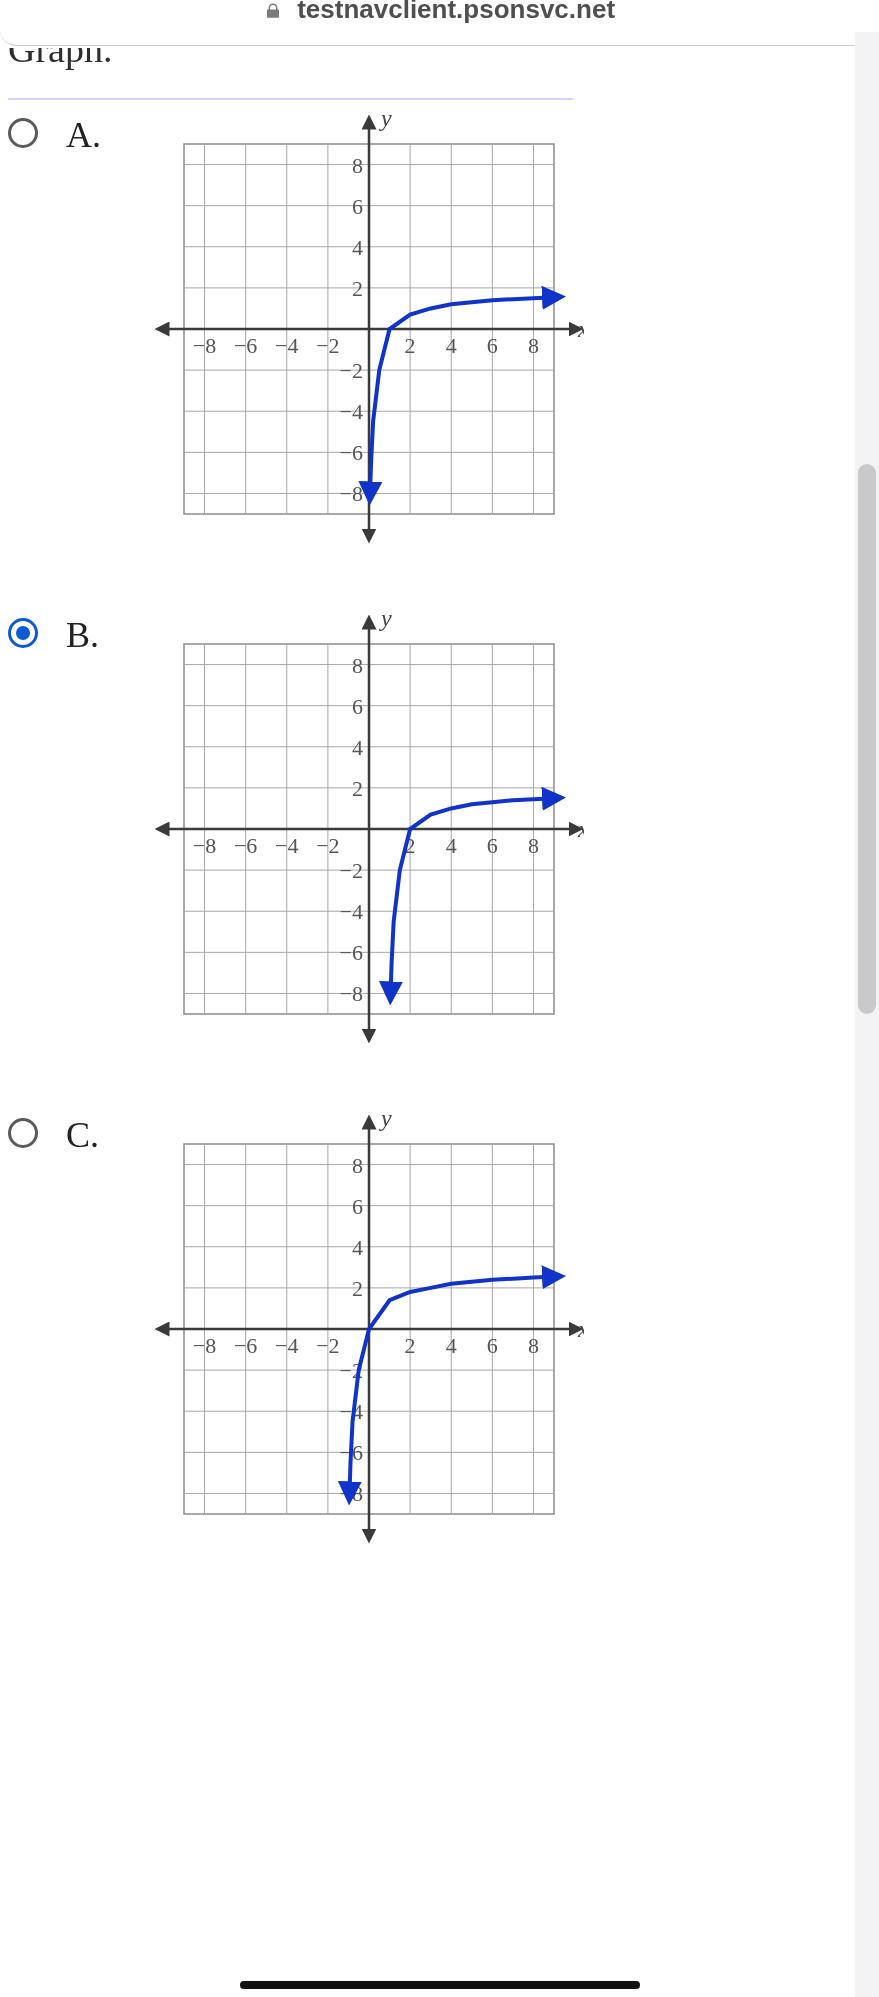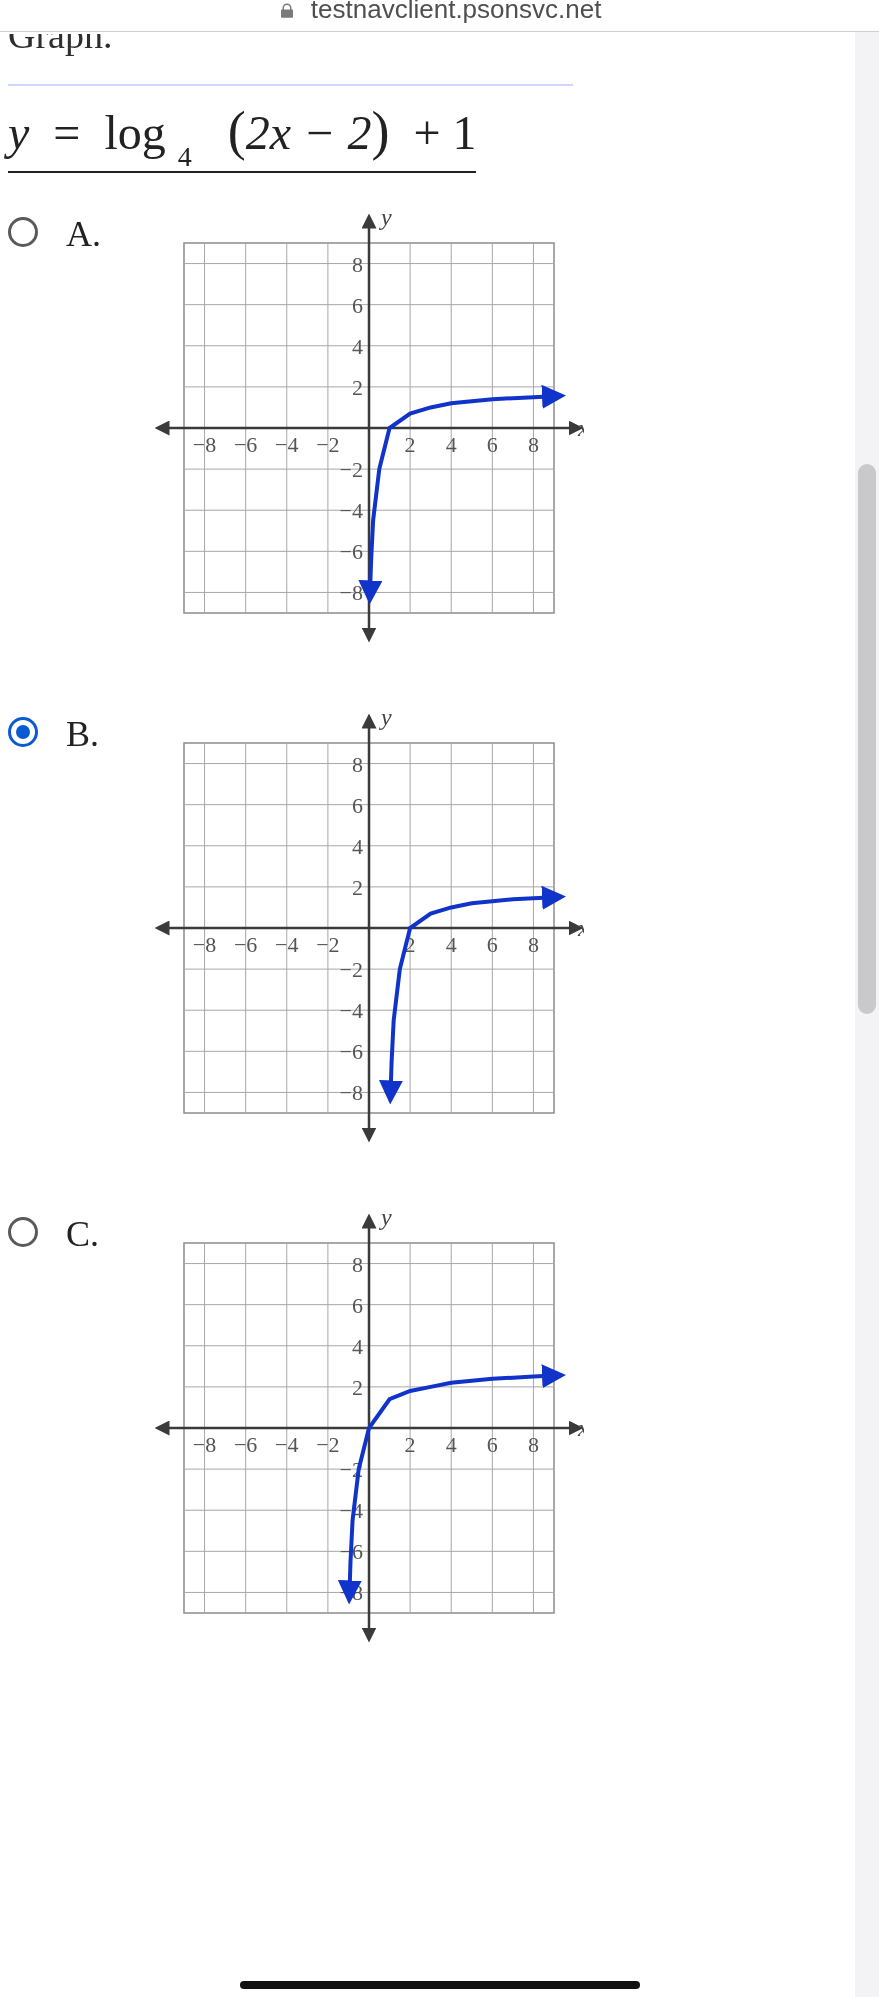--- a/index.html
+++ b/index.html
@@ -3,26 +3,27 @@
 <meta charset="utf-8">
 <style>
   * { box-sizing: border-box; }
   html, body {
     margin: 0; padding: 0;
     font-family: "Times New Roman", Georgia, serif;
     background: #fff; color: #222;
     width: 879px;
   }
   .addr {
-    height: 32px; line-height: 18px;
+    height: 46px; line-height: 18px;
     text-align: center;
     font-family: Helvetica, Arial, sans-serif;
     font-size: 26px; color: #4f4f52;
-    font-weight: 400;
+    font-weight: 700;
     border-bottom: 1px solid #cfcfd2;
+    border-radius: 16px;
   }
   .page {
     padding: 0 0 40px 8px;
     position: relative;
   }
   .crop-top {
     font-size: 38px;
     color: #2e2e2e;
     margin: 2px 0 2px 0;
     line-height: 1;
@@ -127,29 +128,20 @@
 </div>
 
 <div class="page">
 
   <div class="crop-top">
     <span class="crop-top-inner">Graph.</span>
   </div>
 
   <div class="hr"></div>
 
-  <div class="equation">
-    <span>y</span>
-    <span class="rm">&nbsp;</span><span class="rm">=</span><span class="rm">&nbsp;</span>
-    <span class="rm">log</span>
-    <sub class="rm">4</sub>
-    <span class="rm">&nbsp;</span>
-    <span class="big rm">(</span><span>2x − 2</span><span class="big rm">)</span>
-    <span class="rm">&nbsp;</span><span class="rm">+ 1</span>
-  </div>
 
   <div id="options-container">
       <div class="option">
         <div class="radio-col">
           <div class="radio"></div>
         </div>
         <div class="label-col">A.</div>
         <div class="graph-col">
           <svg class="graph" width="430" height="430">
             <defs>

